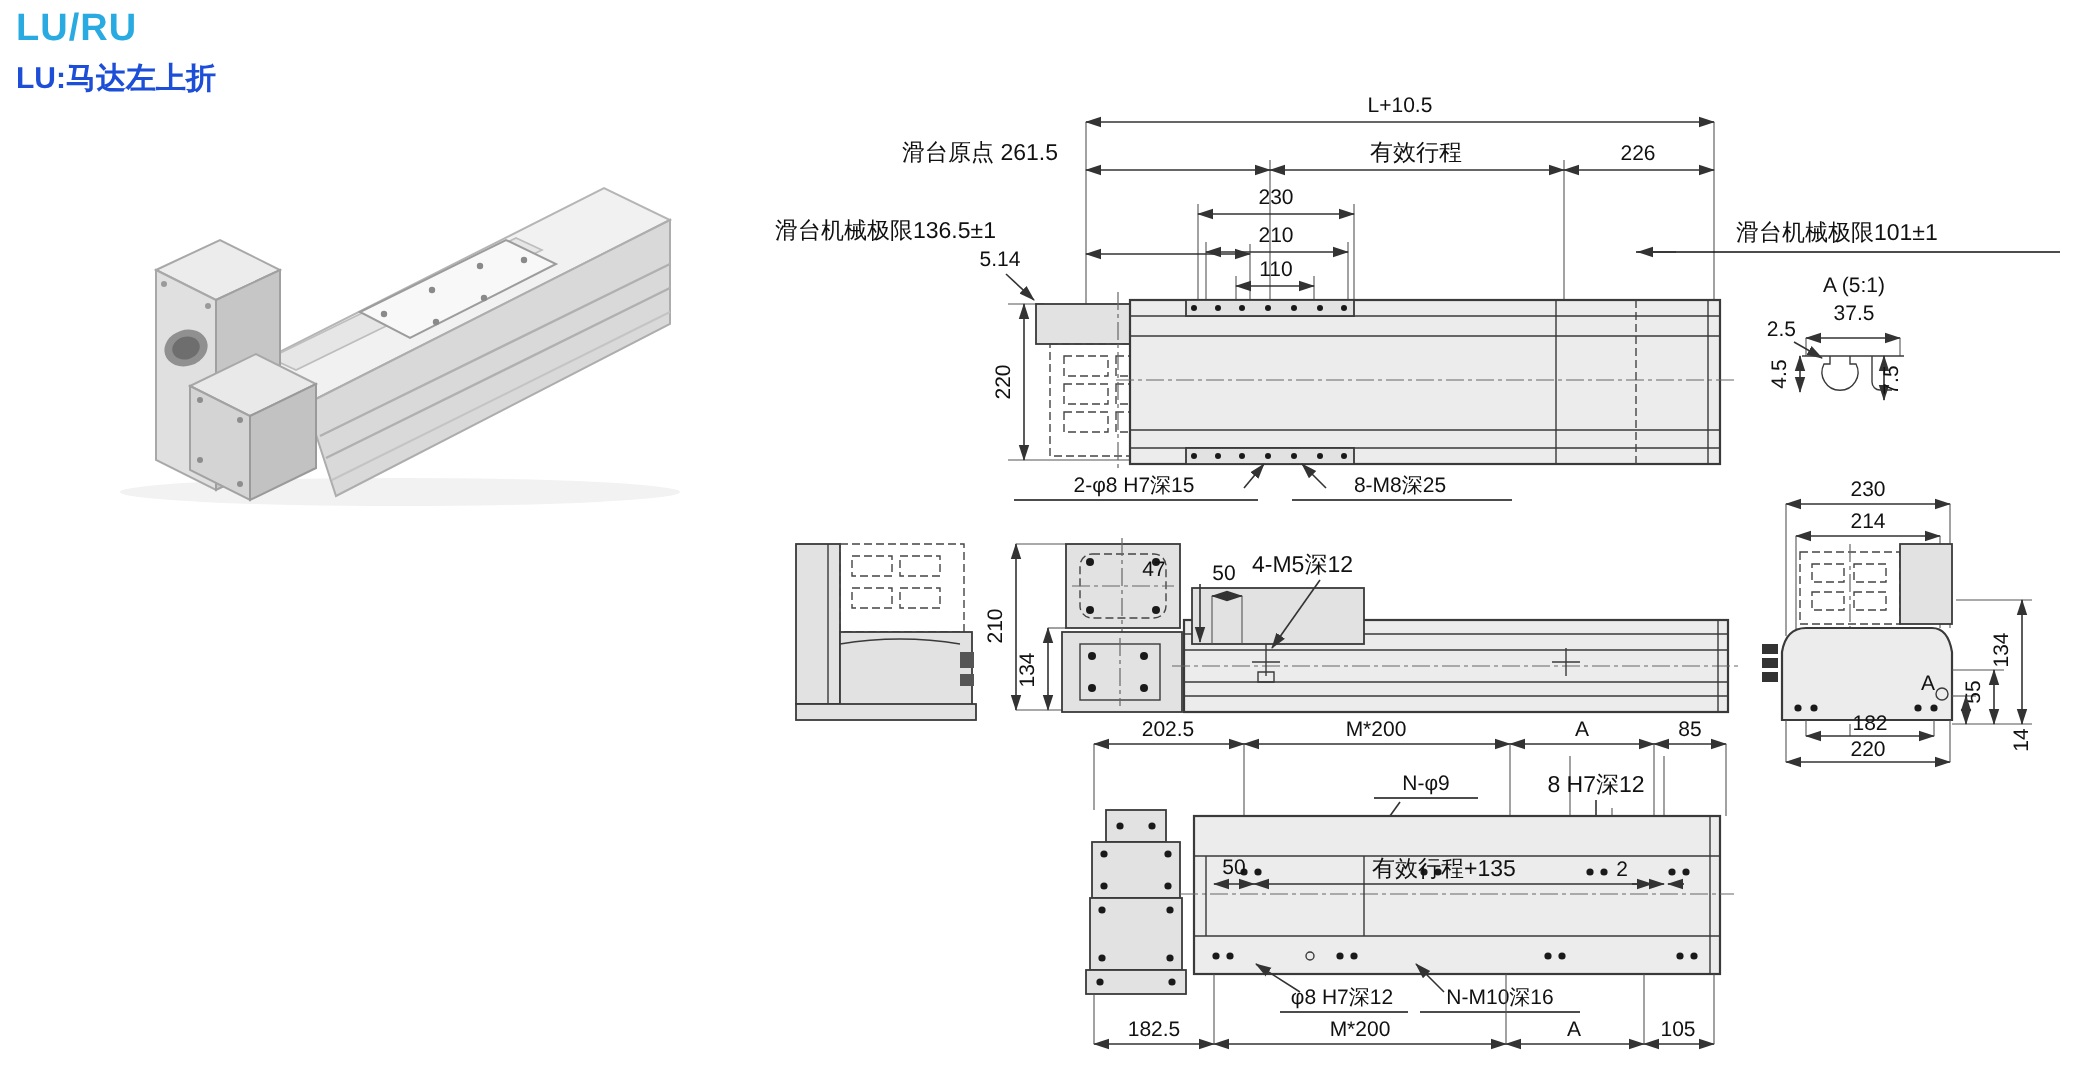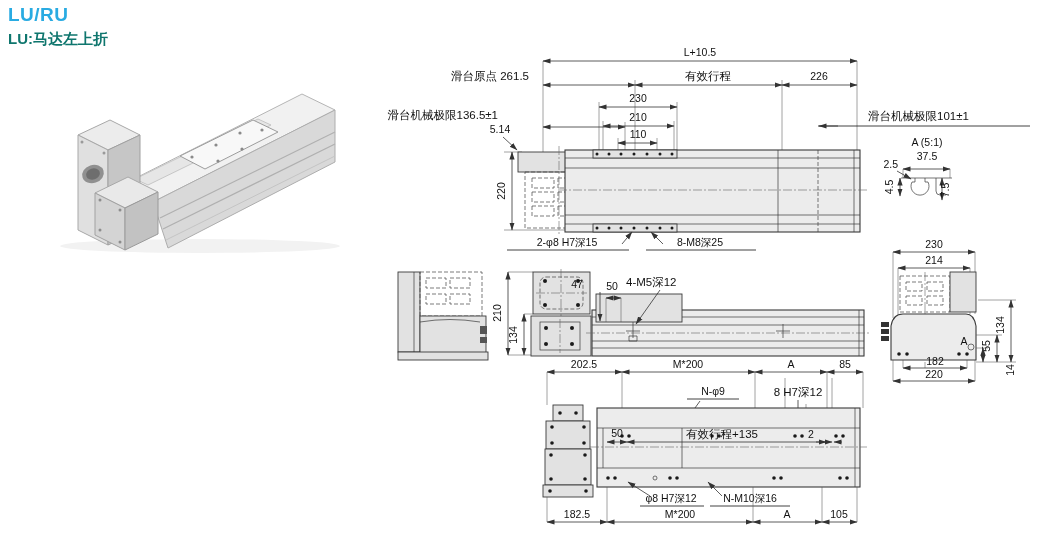--- a/index.html
+++ b/index.html
@@ -1,19 +1,19 @@
 <!DOCTYPE html>
 <html><head>
 <meta charset="utf-8">
 <style>
   html,body{margin:0;padding:0;background:#fff;}
   .page{position:relative;width:1040px;height:538px;background:#ffffff;overflow:hidden;
         font-family:"Liberation Sans","DejaVu Sans",sans-serif;}
   .series{position:absolute;left:8px;top:4px;font-size:19px;font-weight:bold;color:#29ABE2;letter-spacing:.5px;text-align:center;}
-  .subtitle{position:absolute;left:8px;top:30px;font-size:15px;font-weight:bold;color:#0f766e;}
+  .subtitle{position:absolute;left:8px;top:30px;font-size:15px;font-weight:bold;color:#1d4ed8;}
   .photo{position:absolute;left:40px;top:58px;width:300px;height:195px;}
   .drawing{position:absolute;left:370px;top:38px;width:670px;height:500px;}
   svg text{font-family:"Liberation Sans","DejaVu Sans",sans-serif;fill:#111;}
   .t{font-size:10.5px;text-anchor:middle;}
   .tk{font-size:11.5px;text-anchor:middle;}
   .ts{text-anchor:start;}
   .te{text-anchor:end;}
   .body{fill:#ececec;stroke:#3a3a3a;stroke-width:1.1;}
   .part{fill:#e2e2e2;stroke:#3a3a3a;stroke-width:0.9;}
   .thin{fill:none;stroke:#3a3a3a;stroke-width:0.7;}

